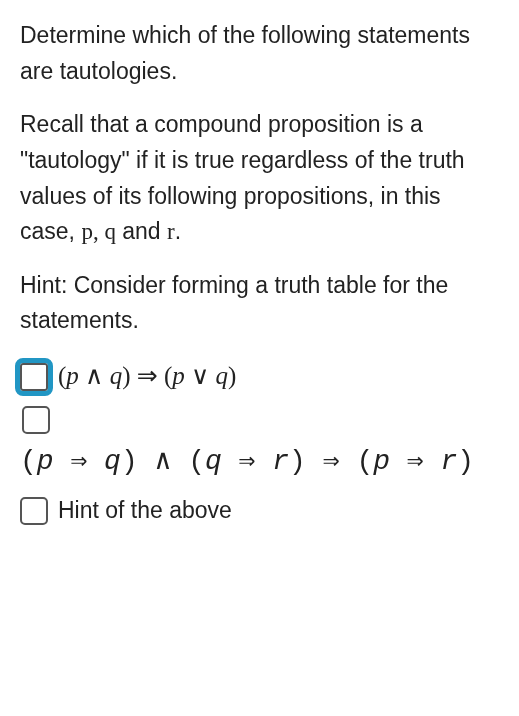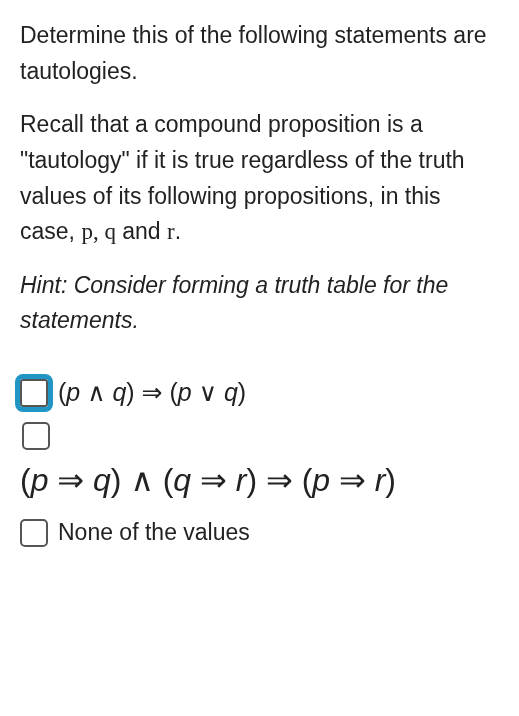--- a/index.html
+++ b/index.html
@@ -7,21 +7,21 @@
     margin: 0;
     padding: 18px 20px;
     font-family: Arial, Helvetica, sans-serif;
     font-size: 23px;
     line-height: 1.55;
     color: #222;
     background: #fff;
     width: 519px;
   }
   .para { margin-bottom: 18px; }
-  .hint { font-style: italic; margin-bottom: 34px; }
+  .hint { margin-bottom: 18px; }
   .options { display: flex; flex-direction: column; gap: 10px; }
   .option {
     display: flex;
     align-items: center;
     gap: 10px;
   }
   .checkbox {
     width: 28px;
     height: 28px;
     border: 2px solid #555;
@@ -29,32 +29,32 @@
     flex-shrink: 0;
     background: #fff;
     cursor: pointer;
   }
   .checkbox.focused {
     outline: 5px solid #2196c4;
     outline-offset: 0;
     border-radius: 3px;
   }
   .formula {
-    font-family: Liberation Sans, sans-serif;
+    font-family: Liberation Serif, serif;
     font-size: 25px;
   }
   .var { font-style: italic; }
   .stacked .checkbox-row { margin-bottom: 6px; padding-left: 2px; }
-  .stacked .formula-row { font-family: Liberation Sans, sans-serif; font-size: 32px; }
+  .stacked .formula-row { font-family: Liberation Mono, monospace; font-size: 28px; }
   .mathvars { font-family: Georgia, 'Times New Roman', serif; }
 </style>
 </head>
 <body>
 
-<div class="para">Determine this of the following statements are tautologies.</div>
+<div class="para">Determine which of the following statements are tautologies.</div>
 
 <div class="para">
   <span>Recall that a compound proposition is a "tautology" if it is true regardless of the truth values of its following propositions, in this case, </span><span class="mathvars">p, q</span><span> and </span><span class="mathvars">r</span><span>.</span>
 </div>
 
 <div class="hint">Hint: Consider forming a truth table for the statements.</div>
 
 <div class="options">
 
   <div class="option">
@@ -69,16 +69,16 @@
       <div class="checkbox"></div>
     </div>
     <div class="formula-row">
       <span>(</span><span class="var">p</span><span> ⇒ </span><span class="var">q</span><span>)</span><span> ∧ </span><span>(</span><span class="var">q</span><span> ⇒ </span><span class="var">r</span><span>)</span><span> ⇒ </span><span>(</span><span class="var">p</span><span> ⇒ </span><span class="var">r</span><span>)</span>
     </div>
   </div>
 
 
   <div class="option">
     <div class="checkbox"></div>
-    <span>None of the values</span>
+    <span>Hint of the above</span>
   </div>
 
 </div>
 
 </body></html>

